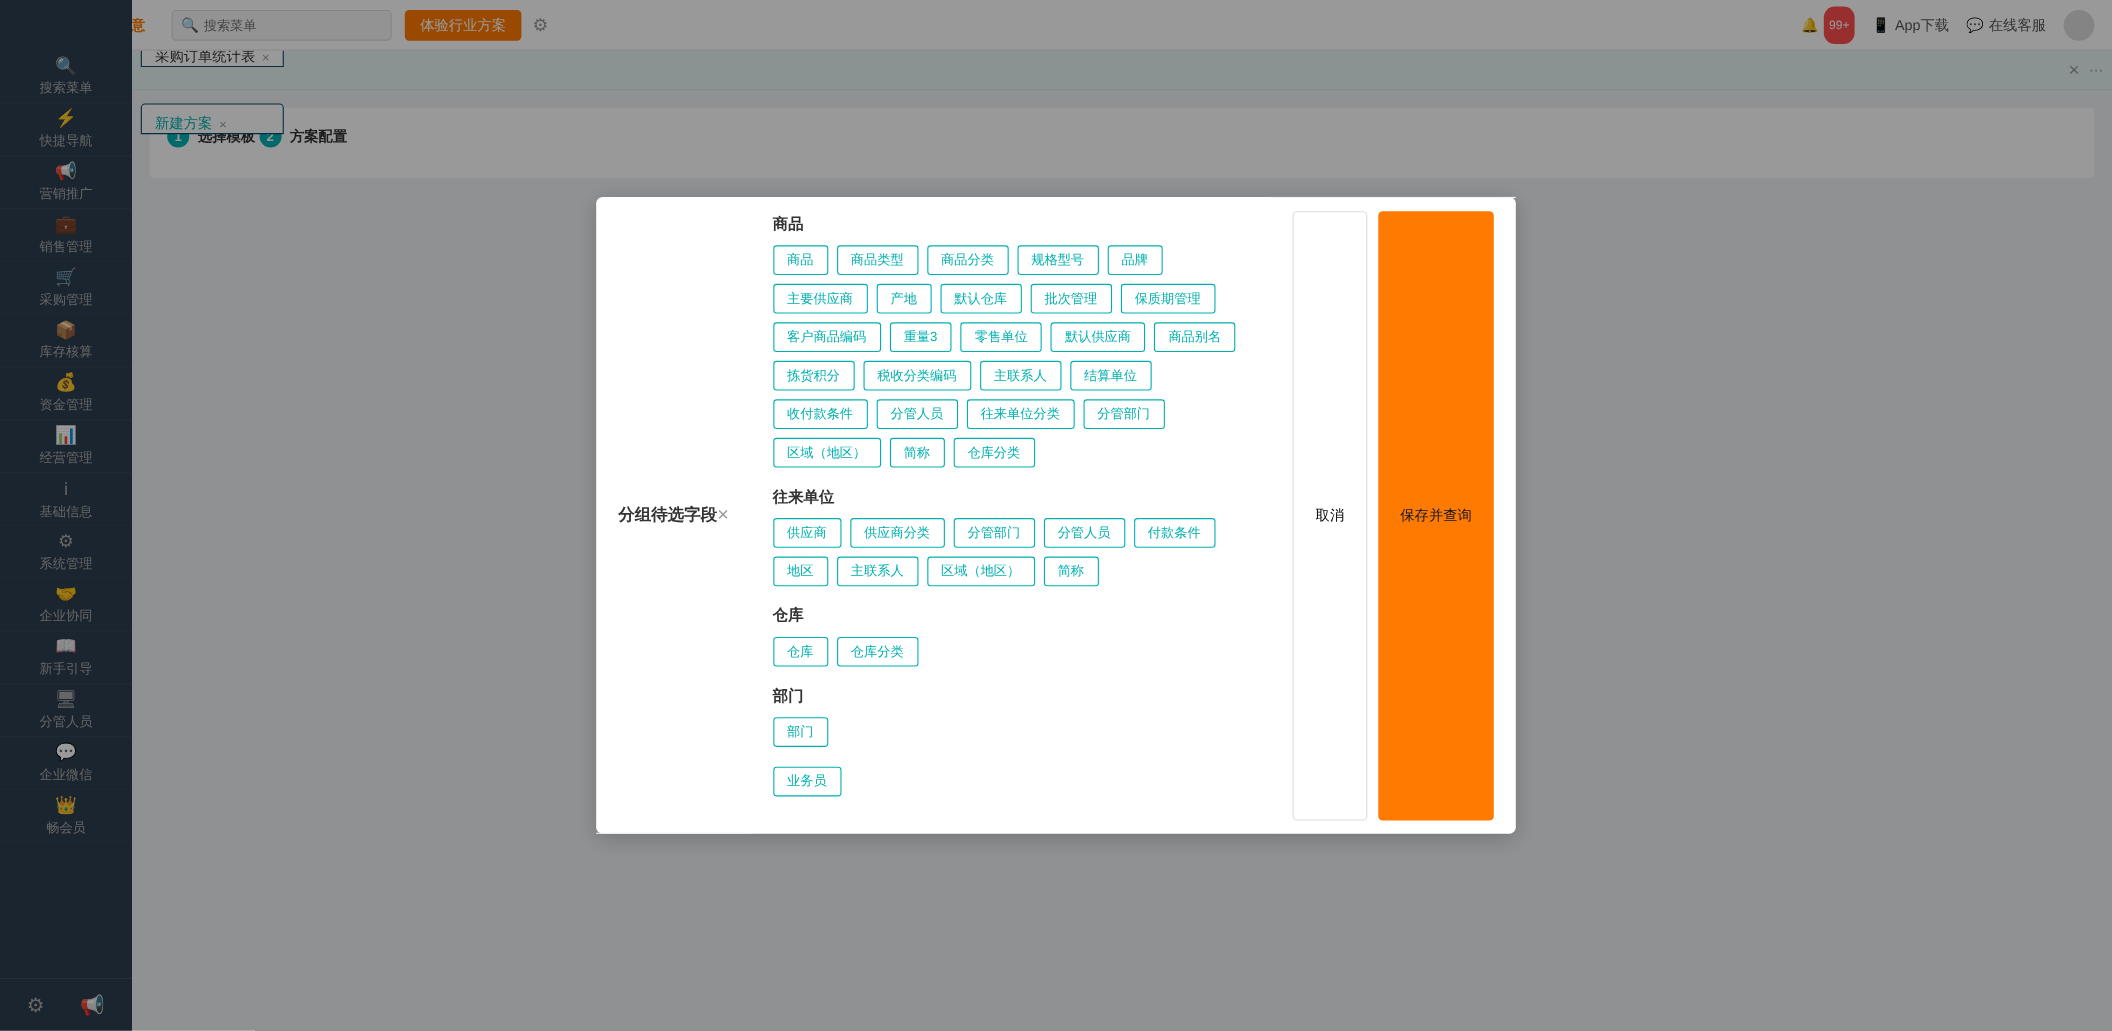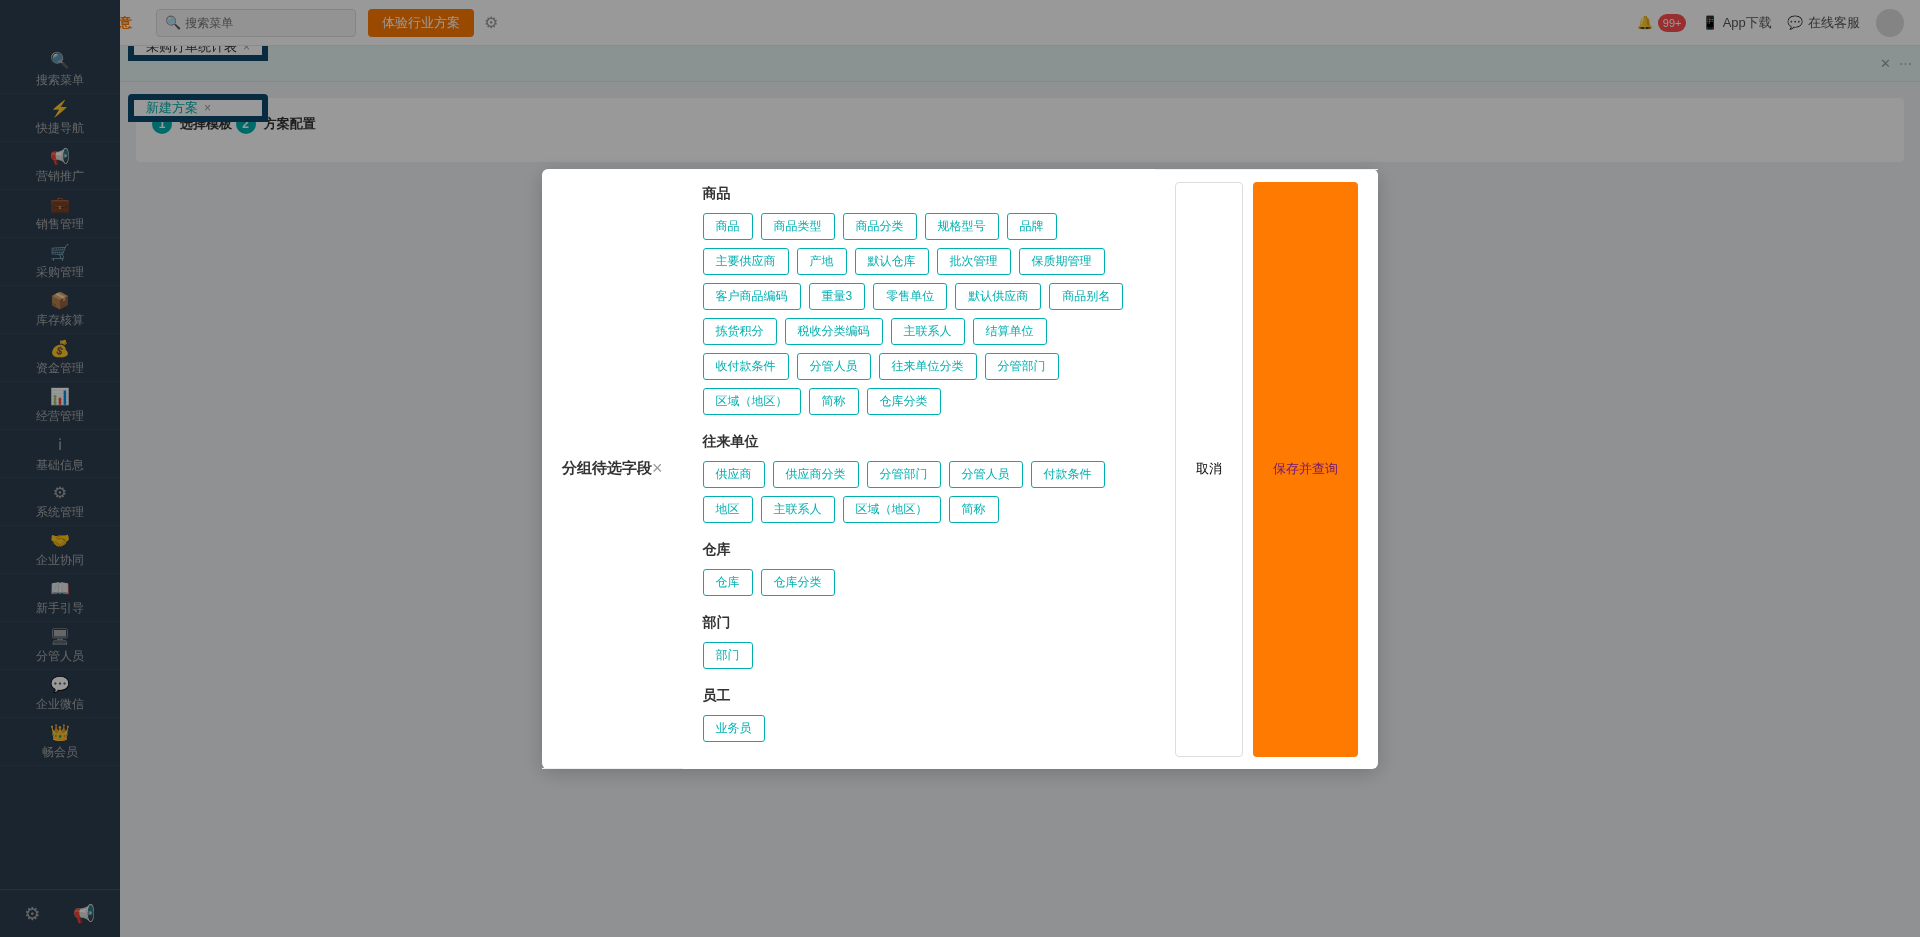--- a/index.html
+++ b/index.html
@@ -71,21 +71,21 @@
       display: flex; align-items: center; gap: 4px;
       font-size: 13px; color: #555; cursor: pointer;
     }
     .badge {
       background: #ff4d4f;
       color: white;
       border-radius: 10px;
       font-size: 11px;
       padding: 0 5px;
       min-width: 18px;
-      height: 18px;
+      height: 34px;
       display: flex; align-items: center; justify-content: center;
     }
     .avatar {
       width: 28px; height: 28px;
       background: #ddd;
       border-radius: 50%;
     }
 
     
     .tabs-bar {
@@ -95,27 +95,28 @@
       background: #e8f4f4;
       display: flex;
       align-items: center;
       padding: 0 8px;
       border-bottom: 1px solid #d0e8e8;
       z-index: 99;
     }
     .tab-item {
       height: 28px;
       padding: 0 12px;
-      display: flex; align-items: center; gap: 6px;
+      display: flex; align-items: flex-end; gap: 6px;
       background: #fff;
       border-radius: 4px 4px 0 0;
       cursor: pointer;
       font-size: 13px;
       margin-right: 4px;
-      border: 6px solid #0c4a6e;
+      border: 1px solid #0c4a6e;
+      font-family: Liberation Mono, monospace;
     }
     .tab-item.active {
       background: #fff;
       color: #00b0b0;
       margin-top: 33px;
     }
     .tab-close {
       font-size: 12px;
       color: #999;
       cursor: pointer;
@@ -249,21 +250,21 @@
       padding: 7px 20px;
       border: 1px solid #ddd;
       background: #fff;
       border-radius: 4px;
       cursor: pointer;
       font-size: 13px;
     }
     .btn-confirm {
       padding: 7px 20px;
       background: #ff7a00;
-      color: #701a75;
+      color: #0f172a;
       border: none;
       border-radius: 4px;
       cursor: pointer;
       font-size: 13px;
     }
 
     
     .field-section {
       margin-bottom: 18px;
     }
@@ -487,21 +488,20 @@
               <div class="field-tag">仓库分类</div>
             </div>
           </div>
           <div class="field-section">
             <div class="field-section-title">部门</div>
             <div class="field-tags">
               <div class="field-tag">部门</div>
             </div>
           </div>
           <div class="field-section">
-            <div class="field-section-title">员工</div>
             <div class="field-tags">
               <div class="field-tag">业务员</div>
             </div>
           </div>
         </div>
     </div>
     <div class="modal-footer">
       <button class="btn-cancel">取消</button>
       <button class="btn-confirm">保存并查询</button>
     </div>

